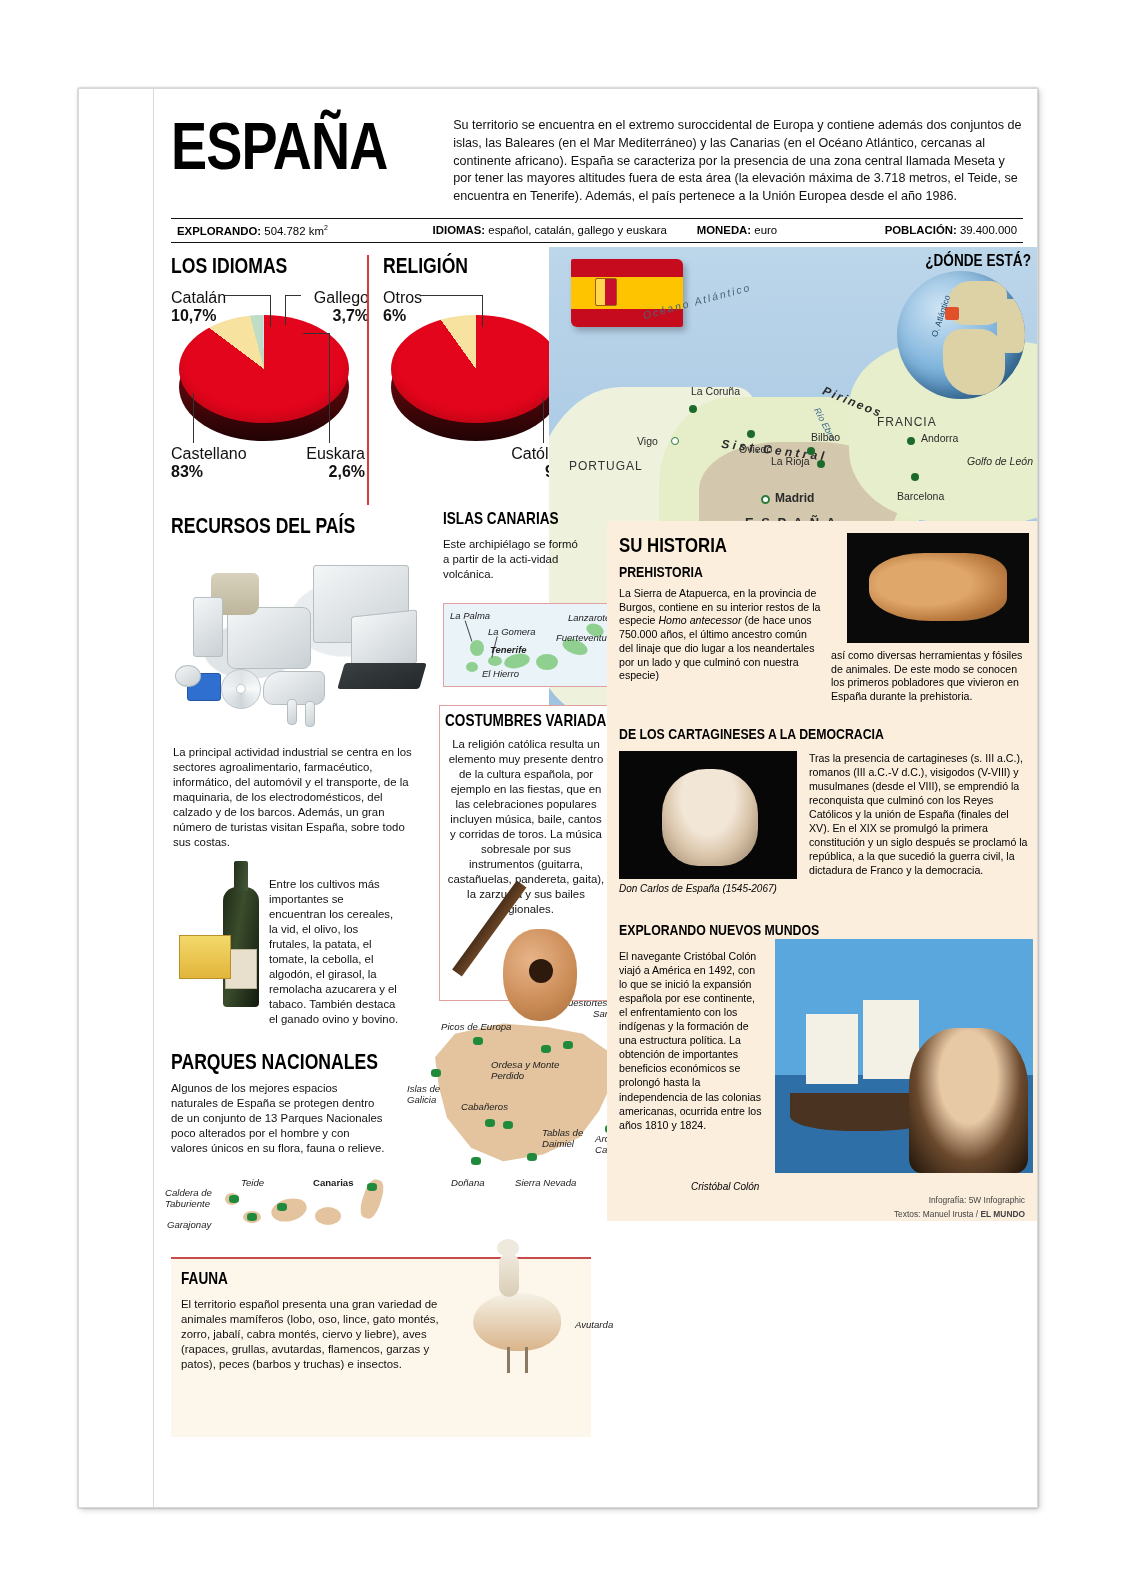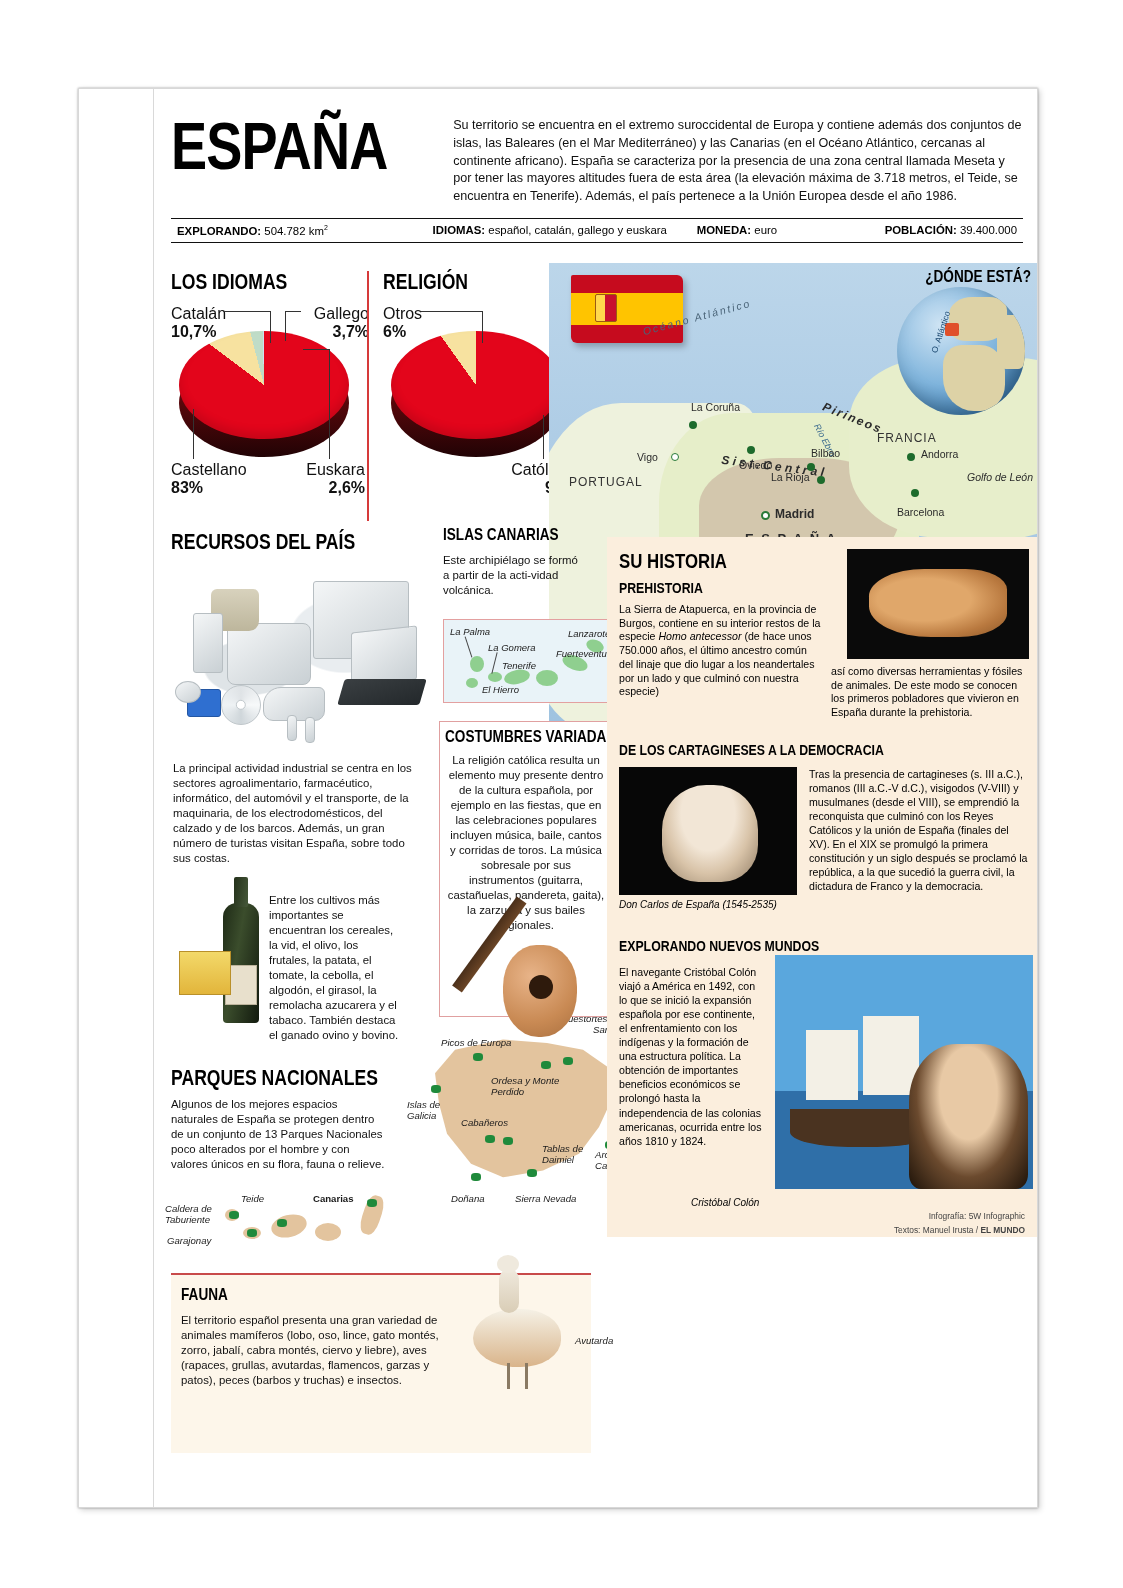--- a/index.html
+++ b/index.html
@@ -72,21 +72,21 @@
   .factbar {
     margin:6px 16px 0 16px; border-top:1.5px solid #111; border-bottom:1.5px solid #111;
     display:flex; align-items:center; height:25px; font-size:11.4px;
   }
   .factbar > div { padding:0 6px; }
   .fact-label { font-weight:bold; }
   .sup { font-size:7px; vertical-align:super; }
   .f1{ width:30%; } .f2{ width:31%; } .f3{ width:20%; } .f4{ width:19%; text-align:right;}
 
   
-  .charts-map { position:relative; height:276px; margin-top:20px; }
+  .charts-map { position:relative; height:276px; margin-top:4px; }
   .chartbox { position:absolute; top:4px; }
   .sec-title {
     font-family:"Liberation Sans Narrow","Liberation Sans",sans-serif;
     font-weight:bold; font-size:22px; letter-spacing:0px; color:#000;
     transform: scaleX(.8); transform-origin:left center; white-space:nowrap;
   }
   .sec-title.sm { font-size:17px; }
   .pie-wrap { position:relative; width:190px; height:160px; }
   .pie-shadow{
     position:absolute; left:8px; top:44px; width:170px; height:108px; border-radius:50%;
@@ -509,21 +509,21 @@
         <div class="isl" style="left:44px;top:52px;width:14px;height:10px;"></div>
         <div class="isl" style="left:60px;top:50px;width:26px;height:14px;transform:rotate(-12deg);"></div>
         <div class="isl" style="left:92px;top:50px;width:22px;height:16px;"></div>
         <div class="isl" style="left:118px;top:36px;width:26px;height:14px;transform:rotate(20deg);"></div>
         <div class="isl" style="left:142px;top:20px;width:18px;height:12px;transform:rotate(20deg);"></div>
 
         <div class="isl-lbl" style="left:6px;top:6px;">La Palma</div>
         <div class="isl-line" style="left:24px;top:16px;width:1px;height:22px;transform:rotate(-18deg);"></div>
         <div class="isl-lbl" style="left:44px;top:22px;">La Gomera</div>
         <div class="isl-line" style="left:50px;top:32px;width:1px;height:22px;transform:rotate(14deg);"></div>
-        <div class="isl-lbl" style="left:58px;top:40px;">Tenerife</div>
+        <div class="isl-lbl" style="left:46px;top:40px;font-weight:bold;">Tenerife</div>
         <div class="isl-lbl" style="left:38px;top:64px;">El Hierro</div>
         <div class="isl-lbl" style="left:124px;top:8px;">Lanzarote</div>
         <div class="isl-lbl" style="left:112px;top:28px;">Fuerteventura</div>
         <div class="isl-lbl" style="left:96px;top:56px;width:34px;white-space:normal;line-height:1.1;margin-top:25px;">Gran Canaria</div>
       </div>
 
       <div style="position:absolute;left:284px;top:176px;width:176px;height:296px;border:1.5px solid #e0a0a0;"></div>
       <div style="position:absolute;left:290px;top:182px;width:164px;">
         <div class="sec-title sm">COSTUMBRES VARIADAS</div>
       </div>
@@ -559,21 +559,21 @@
 
       <div style="position:absolute;left:464px;top:58px;width:202px;font-size:10.6px;line-height:1.3;">
         <span>La Sierra de Atapuerca, en la provincia de Burgos, contiene en su interior restos de la especie </span><span class="ital">Homo antecessor</span><span> (de hace unos 750.000 años, el último ancestro común del linaje que dio lugar a los neandertales por un lado y que culminó con nuestra especie)</span>
       </div>
       <div style="position:absolute;left:676px;top:120px;width:198px;font-size:10.6px;line-height:1.3;">así como diversas herramientas y fósiles de animales. De este modo se conocen los primeros pobladores que vivieron en España durante la prehistoria.</div>
 
       <div style="position:absolute;left:464px;top:196px;">
         <div class="hist-sub">DE LOS CARTAGINESES A LA DEMOCRACIA</div>
       </div>
       <div class="ph-portrait" style="position:absolute;left:464px;top:222px;width:178px;height:128px;"></div>
-      <div class="cap-txt" style="position:absolute;left:464px;top:354px;width:178px;">Don Carlos de España (1545-2535)</div>
+      <div class="cap-txt" style="position:absolute;left:464px;top:354px;width:178px;">Don Carlos de España (1545-2067)</div>
       <div style="position:absolute;left:654px;top:222px;width:222px;font-size:10.6px;line-height:1.33;">Tras la presencia de cartagineses (s. III a.C.), romanos (III a.C.-V d.C.), visigodos (V-VIII) y musulmanes (desde el VIII), se emprendió la reconquista que culminó con los Reyes Católicos y la unión de España (finales del XV). En el XIX se promulgó la primera constitución y un siglo después se proclamó la república, a la que sucedió la guerra civil, la dictadura de Franco y la democracia.</div>
 
       <div style="position:absolute;left:464px;top:392px;">
         <div class="hist-sub">EXPLORANDO NUEVOS MUNDOS</div>
       </div>
       <div style="position:absolute;left:464px;top:420px;width:146px;font-size:10.6px;line-height:1.33;">El navegante Cristóbal Colón viajó a América en 1492, con lo que se inició la expansión española por ese continente, el enfrentamiento con los indígenas y la formación de una estructura política. La obtención de importantes beneficios económicos se prolongó hasta la independencia de las colonias americanas, ocurrida entre los años 1810 y 1824.</div>
       <div class="ph-ship" style="position:absolute;left:620px;top:410px;width:258px;height:234px;">
         <div class="hull"></div>
         <div class="sail" style="left:12%;bottom:38%;width:20%;height:30%;"></div>
         <div class="sail" style="left:34%;bottom:40%;width:22%;height:34%;"></div>

